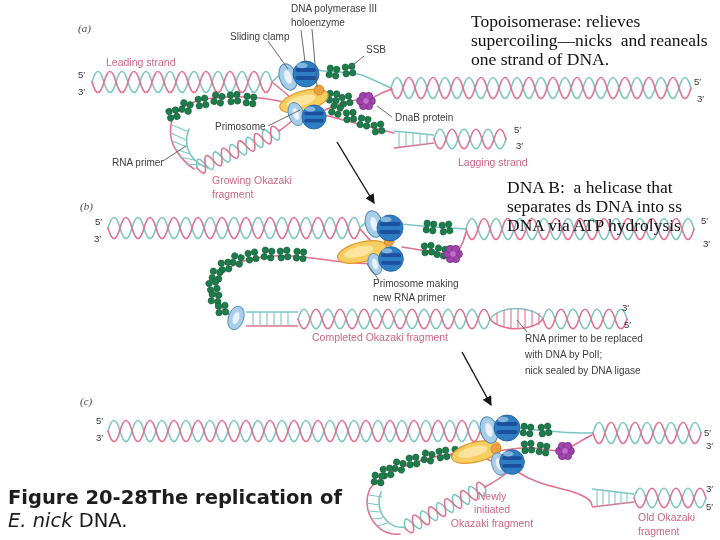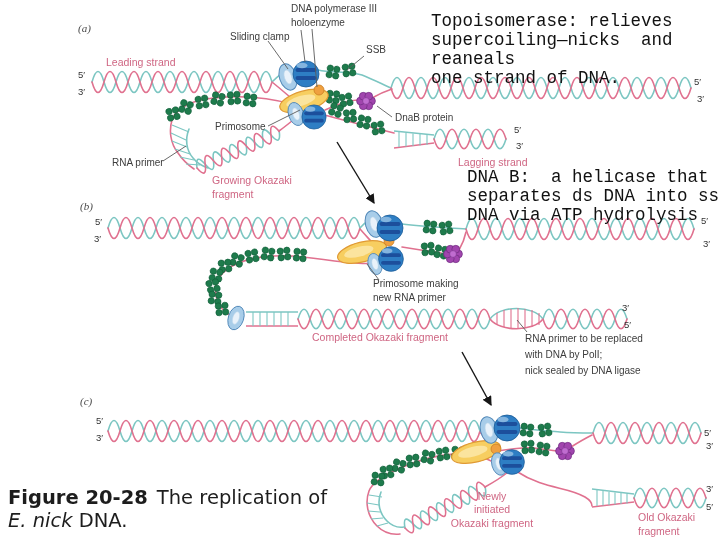--- a/index.html
+++ b/index.html
@@ -10,27 +10,27 @@
   .pink{fill:none;stroke:var(--strand_pink);stroke-width:1.6;stroke-linecap:round;}
   .rung-teal{stroke:var(--strand_teal);stroke-width:1.1;}
   .rung-pink{stroke:var(--strand_pink);stroke-width:1.1;}
   .lead{stroke:#5a5a5a;stroke-width:.9;fill:none;}
   .arrow{stroke:#161616;stroke-width:1.4;fill:none;}
   .lbl{font:10px "Liberation Sans",sans-serif;fill:var(--text_dark);}
   .prime{font:9.5px "Liberation Sans",sans-serif;fill:#333;}
   .pinklbl{font:10.5px "Liberation Sans",sans-serif;fill:var(--pink_label);}
   .panelletter{font:italic 11px "Liberation Serif",serif;fill:#4a4a4a;}
   .note{position:absolute;color:#111;font-size:17.5px;line-height:19px;white-space:pre-wrap;
-        font-family:Liberation Mono, monospace;}
+        font-family:Liberation Serif, serif;margin-left:40px;}
   #note-topo{left:431px;top:12px;}
-  #note-dnab{left:467px;top:168px;}
+  #note-dnab{left:467px;top:178px;}
   .caption{position:absolute;left:8px;top:486px;font-family:"DejaVu Sans",sans-serif;
            font-size:19.5px;line-height:23px;color:#1d1d1d;}
   .cap-bold{font-weight:700;}
-  .cap-rest{margin-left:9px;}
+  .cap-rest{font-weight:bold;}
   .cap-italic{font-style:italic;}
 </style>
 </head>
 <body>
 
 <div class="slide">
 
 <svg width="720" height="540" viewBox="0 0 720 540">
   <defs>
     <marker id="ah" viewBox="0 0 8 8" refX="7" refY="4" markerWidth="7" markerHeight="7" orient="auto-start-reverse">

